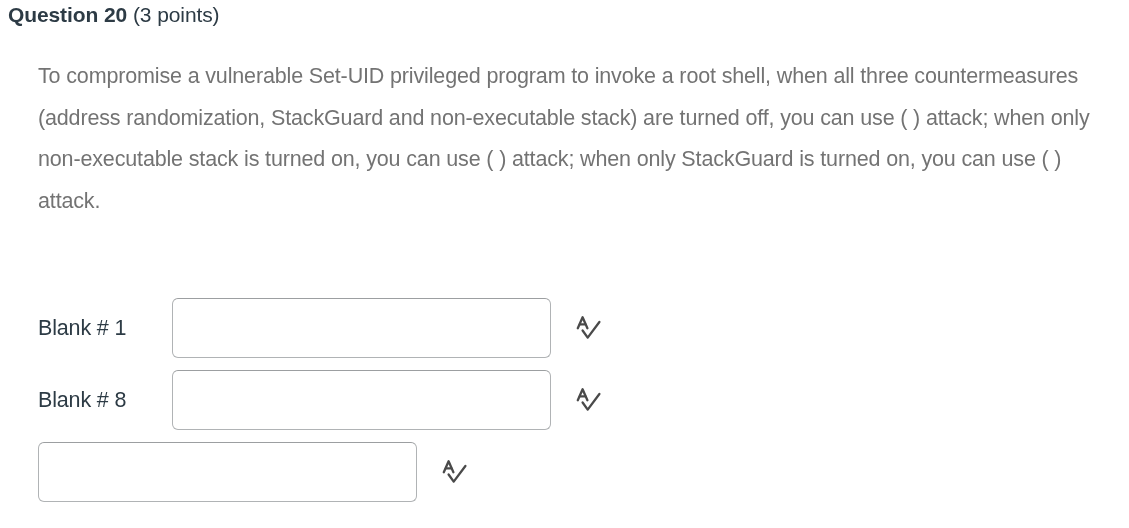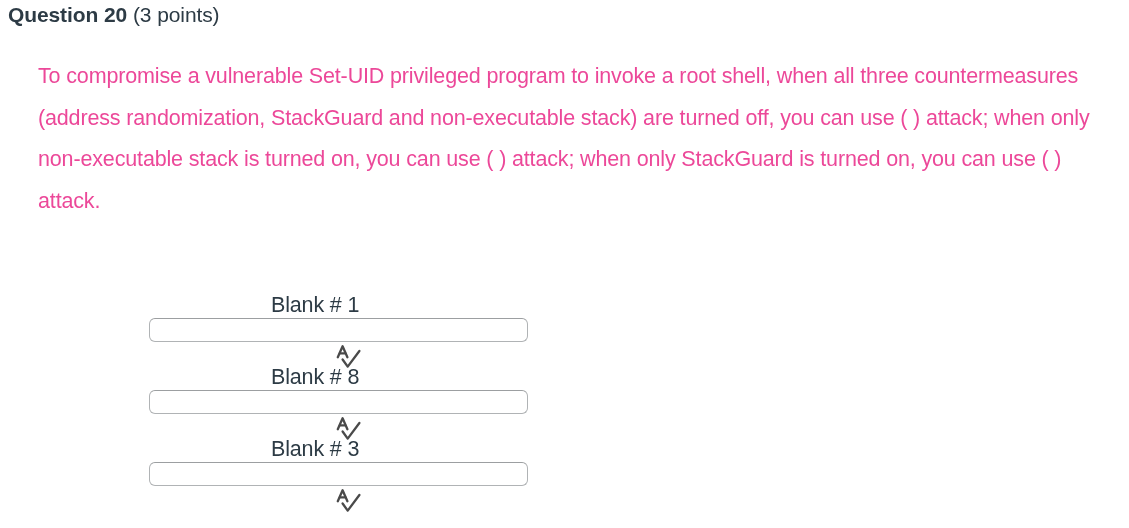--- a/index.html
+++ b/index.html
@@ -38,34 +38,33 @@
     font-weight: normal;
     letter-spacing: -0.1px;
   }
   .question-body {
     position: absolute;
     left: 38px;
     top: 56px;
     width: 1080px;
     font-size: 21.5px;
     line-height: 41.5px;
-    color: #ec4899;
+    color: #737373;
     letter-spacing: -0.15px;
   }
   .blanks {
     position: absolute;
     left: 38px;
     top: 292px;
     width: 600px;
   }
   .blank-row {
     display: flex;
     align-items: center;
     height: 72px;
-    flex-direction: column;
   }
   .blank-label {
     width: 134px;
     font-size: 21.5px;
     line-height: 26px;
     color: #2d3b45;
     letter-spacing: -0.15px;
     white-space: nowrap;
   }
   .blank-input {
@@ -129,21 +128,20 @@
       <div class="spellcheck-icon">
         <svg width="30" height="30" viewBox="0 0 30 30" aria-hidden="true">
           <path d="M3.8 15.2 L8.6 4.2 L13.4 15.2" fill="none" stroke="#4a4a4a" stroke-width="2.3" stroke-linecap="round" stroke-linejoin="round"></path>
           <path d="M5.9 11.3 L11.3 11.3" fill="none" stroke="#4a4a4a" stroke-width="2.3" stroke-linecap="round"></path>
           <path d="M8.6 17.5 L13.7 24.6 L25.4 9.0" fill="none" stroke="#4a4a4a" stroke-width="2.3" stroke-linecap="round" stroke-linejoin="round"></path>
         </svg>
       </div>
     </div>
 
     <div class="blank-row">
-      <div class="blank-label">Blank # 3</div>
       <input class="blank-input" type="text" placeholder="" style="">
       <div class="spellcheck-icon">
         <svg width="30" height="30" viewBox="0 0 30 30" aria-hidden="true">
           <path d="M3.8 15.2 L8.6 4.2 L13.4 15.2" fill="none" stroke="#4a4a4a" stroke-width="2.3" stroke-linecap="round" stroke-linejoin="round"></path>
           <path d="M5.9 11.3 L11.3 11.3" fill="none" stroke="#4a4a4a" stroke-width="2.3" stroke-linecap="round"></path>
           <path d="M8.6 17.5 L13.7 24.6 L25.4 9.0" fill="none" stroke="#4a4a4a" stroke-width="2.3" stroke-linecap="round" stroke-linejoin="round"></path>
         </svg>
       </div>
     </div>
 

